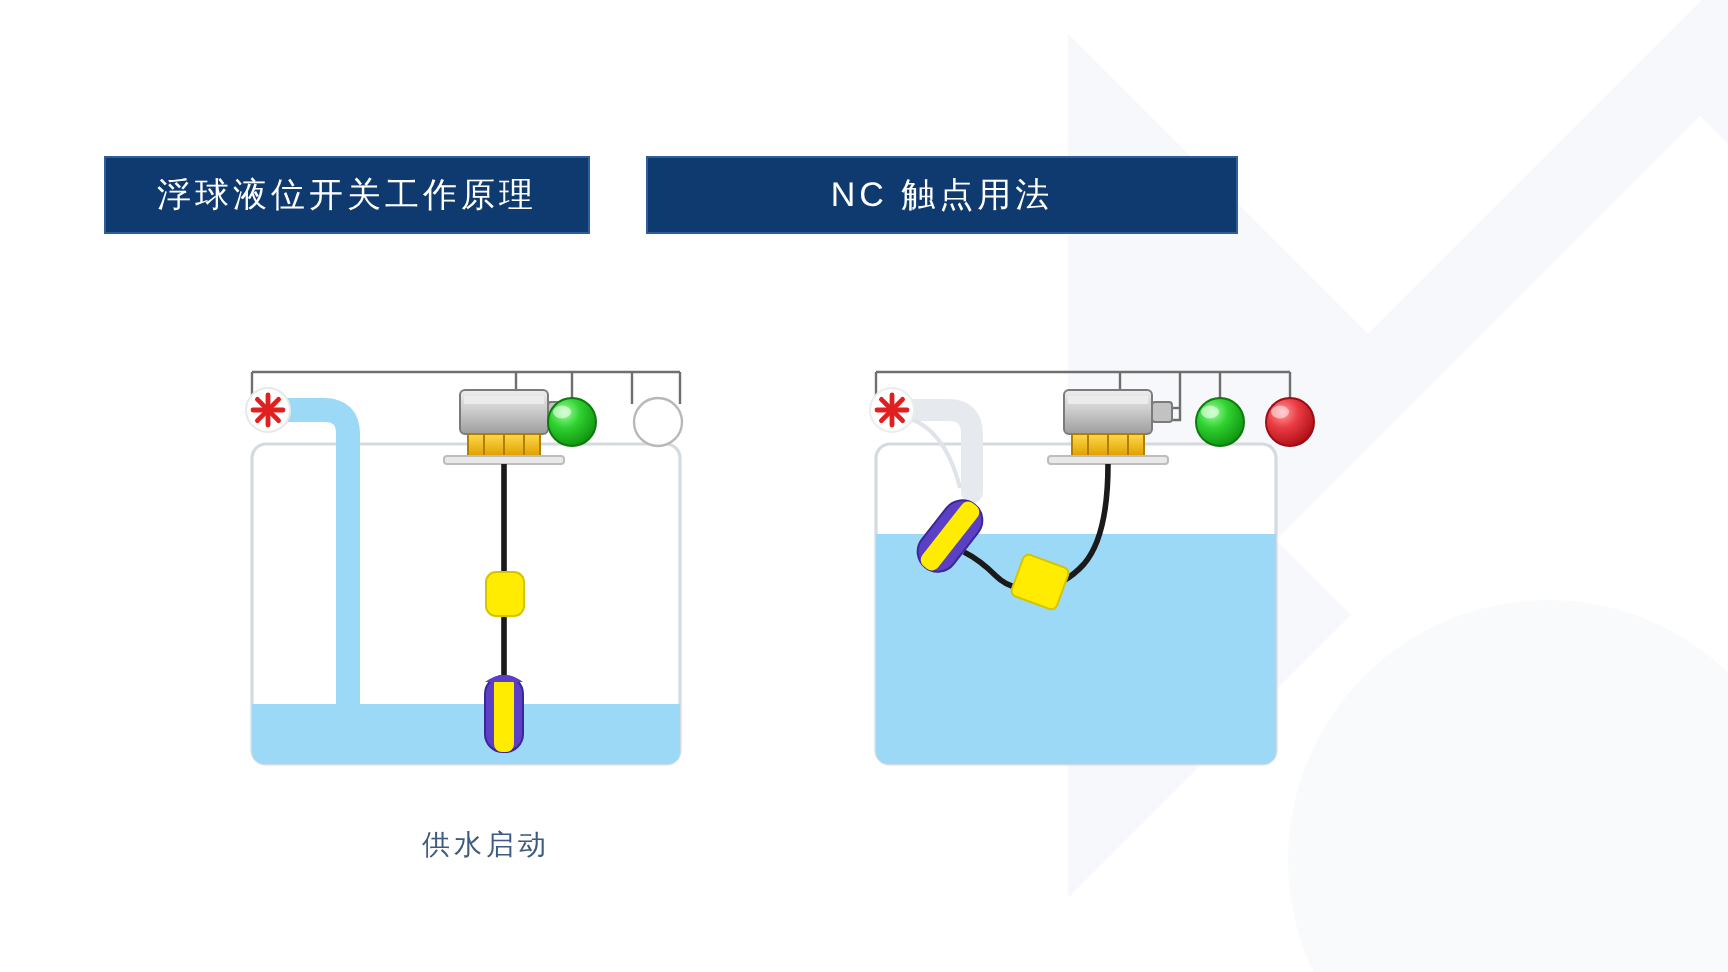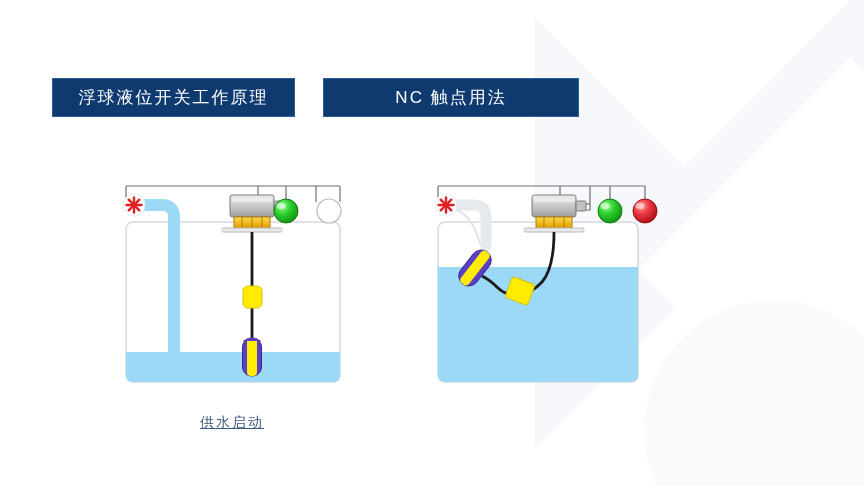--- a/index.html
+++ b/index.html
@@ -37,34 +37,34 @@
   .banner{
     position:absolute;
     background:#0f3a70;
     border:1px solid #2e5f9c;
     color:#ffffff;
     display:flex;align-items:center;justify-content:center;
     letter-spacing:2px;
     box-sizing:border-box;
   }
   #banner-left{left:52px;top:78px;width:243px;height:39px;font-size:17px;}
-  #banner-right{left:323px;top:78px;width:256px;height:39px;font-size:17px;}
+  #banner-right{left:323px;top:78px;width:296px;height:39px;font-size:17px;}
 
   
   .diagram{position:absolute;top:160px;width:270px;height:245px;}
   #diagram-left{left:108px;}
   #diagram-right{left:420px;}
   .diagram svg{display:block;width:270px;height:245px;overflow:visible;}
 
   
   .caption{
     position:absolute;top:414px;width:270px;text-align:center;
     font-size:14px;color:#3d5a80;letter-spacing:2px;
   }
-  #caption-left{left:97px;text-decoration:underline;}
+  #caption-left{left:108px;}
   #caption-right{left:420px;}
 </style>
 </head>
 <body>
 
 <div id="slide">
 
   <div class="bg-layer">
     <div class="bg-tint"></div>
     <div class="bg-chev-top"></div>

